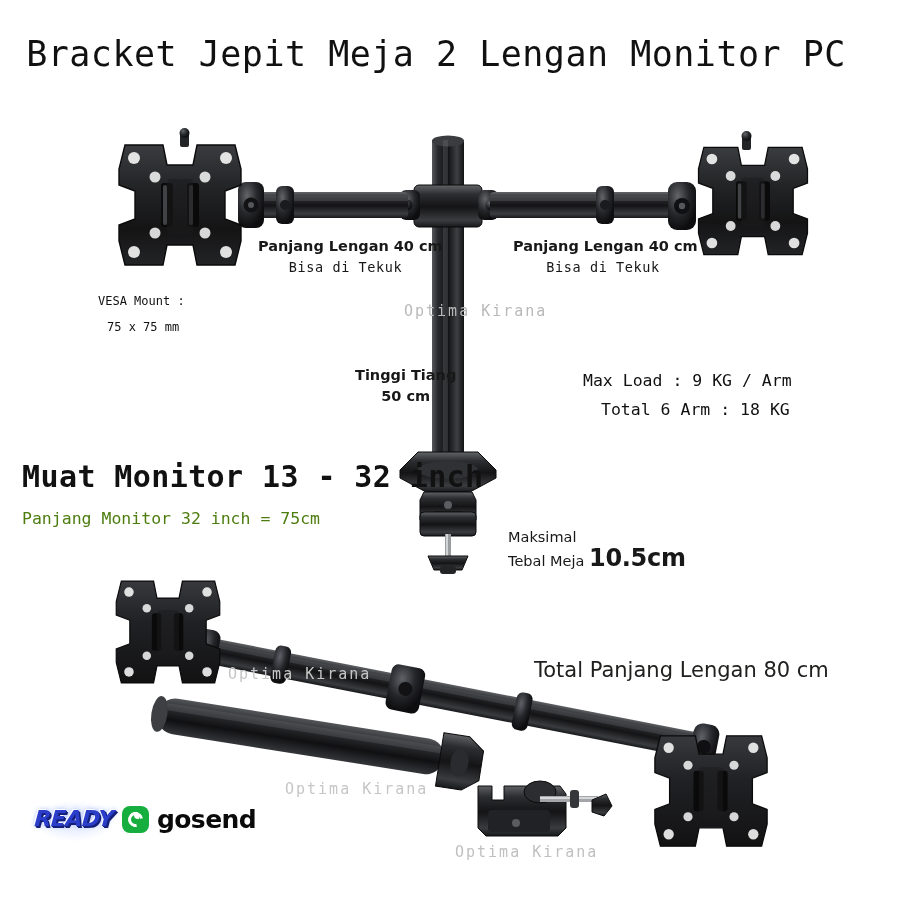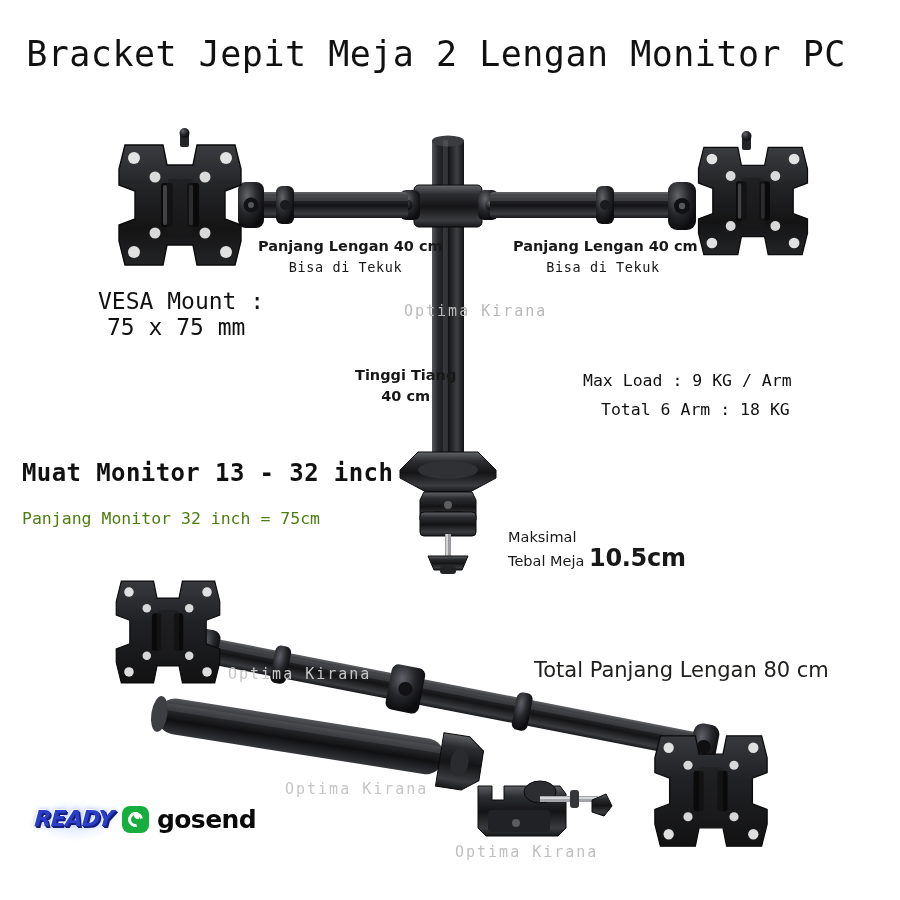--- a/index.html
+++ b/index.html
@@ -37,21 +37,21 @@
   .arm-label .sub {
     font-family: "DejaVu Sans Mono", monospace;
     font-size: 13.5px;
     font-weight: 400;
     letter-spacing: 0.6px;
   }
 
   #vesa-block {
     left: 98px; top: 288px;
     font-family: "DejaVu Sans Mono", monospace;
-    font-size: 23px;
+    font-size: 12px;
     line-height: 26px;
     color: #111;
   }
   #vesa-block .l2, #vesa-block .l3 { text-align: left; }
   #vesa-block .l2 { padding-left: 9px; }
 
   #pole-label {
     left: 307px; top: 365px;
     font-family: "DejaVu Sans", sans-serif;
     font-size: 14.5px;
@@ -67,21 +67,21 @@
     font-family: "DejaVu Sans Mono", monospace;
     font-size: 16.5px;
     line-height: 29px;
     color: #111;
   }
   #load-block .l2 { padding-left: 18px; }
 
   #muat {
     left: 22px; top: 459px;
     font-family: "DejaVu Sans Mono", monospace;
-    font-size: 24px;
+    font-size: 30px;
     font-weight: bold;
     color: #111;
     letter-spacing: 0.4px;
   }
   #panjang-monitor {
     left: 22px; top: 509px;
     font-family: "DejaVu Sans Mono", monospace;
     font-size: 16.5px;
     color: #4d7c0f;
   }
@@ -393,21 +393,21 @@
     <div class="sub">Bisa di Tekuk</div>
   </div>
 
   <div class="txt" id="vesa-block">
     <div>VESA Mount :</div>
     <div class="l2">75 x 75 mm</div>
   </div>
 
   <div class="txt" id="pole-label">
     <div>Tinggi Tiang</div>
-    <div>40 cm</div>
+    <div>50 cm</div>
   </div>
 
   <div class="txt" id="load-block">
     <div>Max Load : 9 KG / Arm</div>
     <div class="l2">Total 6 Arm : 18 KG</div>
   </div>
 
   <div class="txt" id="muat">Muat Monitor 13 - 32 inch</div>
   <div class="txt" id="panjang-monitor">Panjang Monitor 32 inch = 75cm</div>
 

